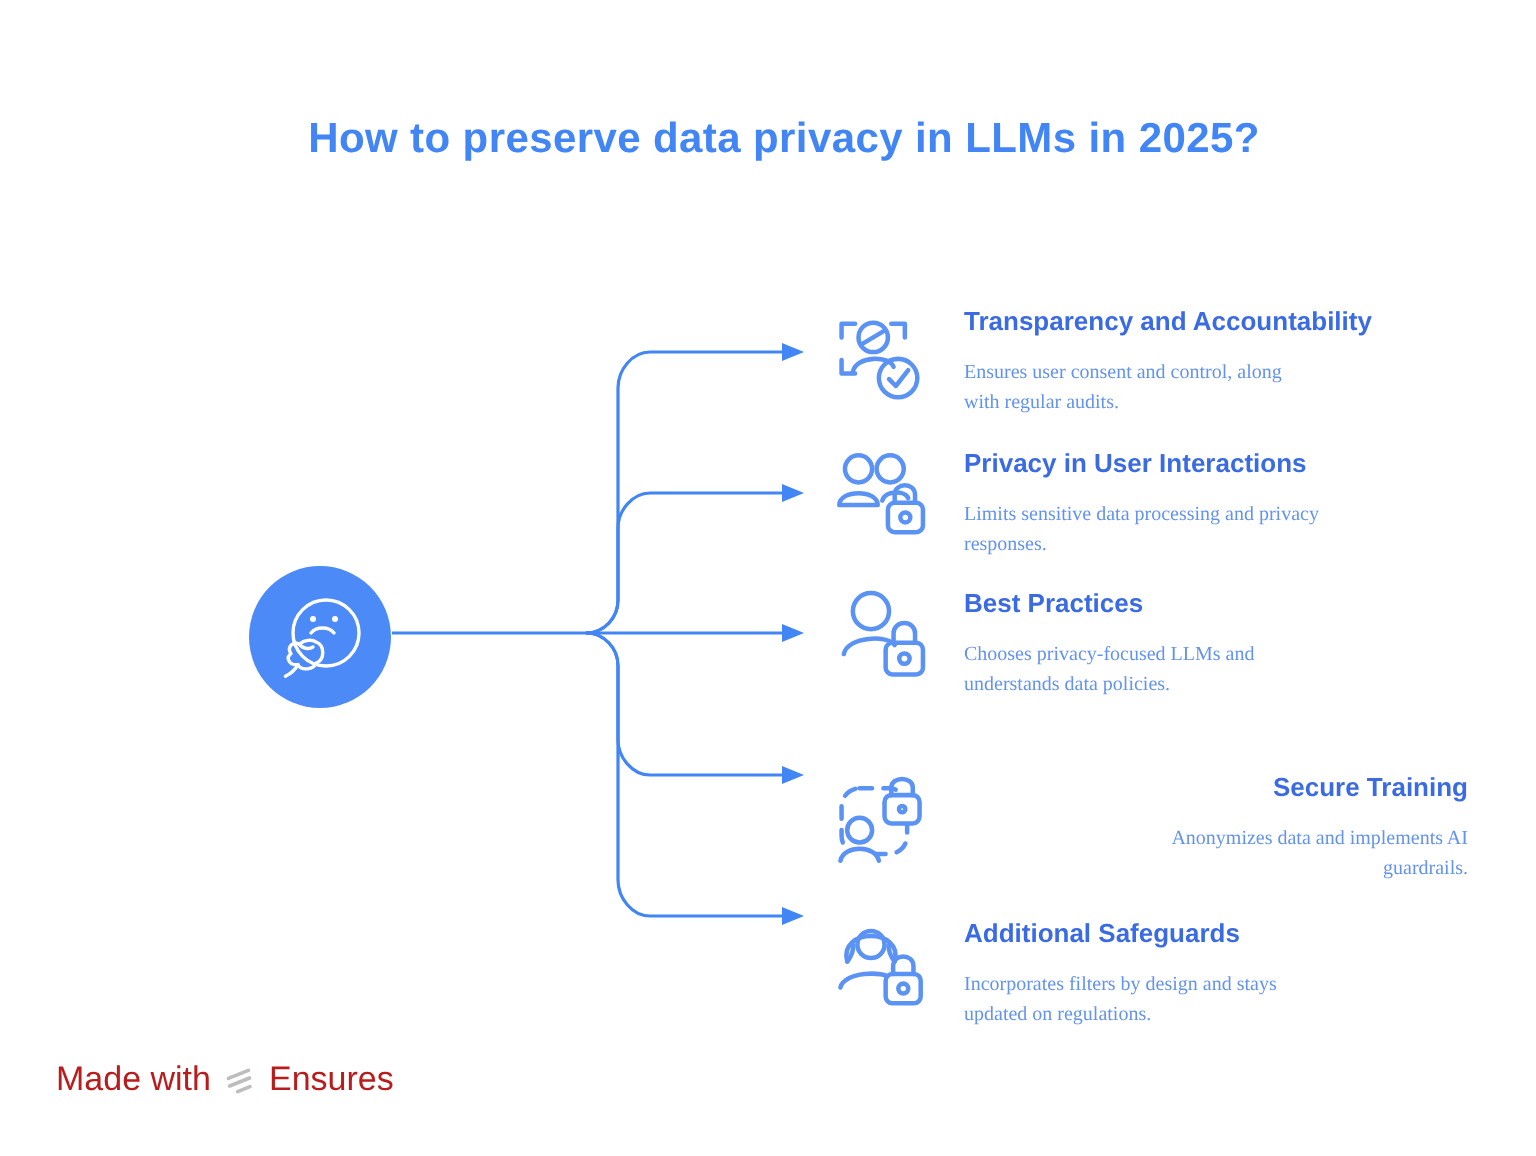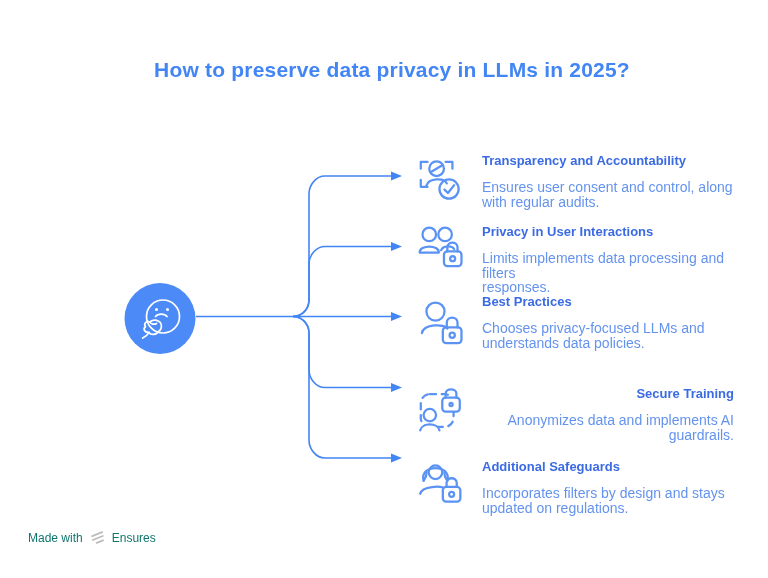--- a/index.html
+++ b/index.html
@@ -27,33 +27,34 @@
   .branch-row .icon-box {
     width: 68px; flex: 0 0 68px; padding-top: 0;
   }
   .branch-row .texts { width: 252px; }
   .branch-title {
     margin: 2px 0 12px 0;
     font-size: 13px; font-weight: 700; color: #3B6BE3;
   }
   .branch-desc {
     margin: 0;
-    font-size: 14px; line-height: 14.5px; color: #6493EE;
+    font-size: 10px; line-height: 14.5px; color: #6493EE;
     white-space: pre-line;
+    font-family: Liberation Serif, serif;
   }
 
   .footer {
     position: absolute; left: 28px; top: 530px;
     display: flex; align-items: center; gap: 7px;
-    font-size: 12px; color: #0f766e;
+    font-size: 17px; color: #b91c1c;
   }
 
   .row1 { top: 151px; align-items: center; }
   .row2 { top: 222px; }
-  .row3 { top: 292px; align-items: flex-end; }
+  .row3 { top: 292px; }
   .row4 { top: 384px; text-align: right; }
   .row5 { top: 433px; margin-top: 24px; }
 
   .b-icon { display: block; }
 </style>
 </head>
 <body>
 
 <div class="canvas">
 
@@ -117,21 +118,21 @@
         <circle cx="27.5" cy="11" r="6"></circle>
         <path d="M5,27 C5,20 22,20 22,27 Z"></path>
         <path d="M24,25 C25.5,20.5 34,20.5 35.5,24"></path>
         <rect x="26.5" y="26" width="15.5" height="13" rx="3"></rect>
         <path d="M29.5,26 V22.5 C29.5,16.8 38.5,16.8 38.5,22.5 V26"></path>
         <circle cx="34.2" cy="32.5" r="2.2"></circle>
       </svg>
     </div>
     <div class="texts">
       <h2 class="branch-title">Privacy in User Interactions</h2>
-      <p class="branch-desc">Limits implements data processing and filters
+      <p class="branch-desc">Limits sensitive data processing and privacy
 responses.</p>
     </div>
   </div>
 
   <div class="branch-row row3">
     <div class="icon-box">
       <svg class="b-icon" width="52" height="52" viewBox="0 0 46 46" fill="none" stroke="#5B93F4" stroke-width="2" stroke-linecap="round" stroke-linejoin="round">
         <circle cx="19" cy="12" r="8"></circle>
         <path d="M7,31 C8.5,23 27,22.5 29.5,27"></path>
         <rect x="25.5" y="26" width="16.5" height="14" rx="3"></rect>

